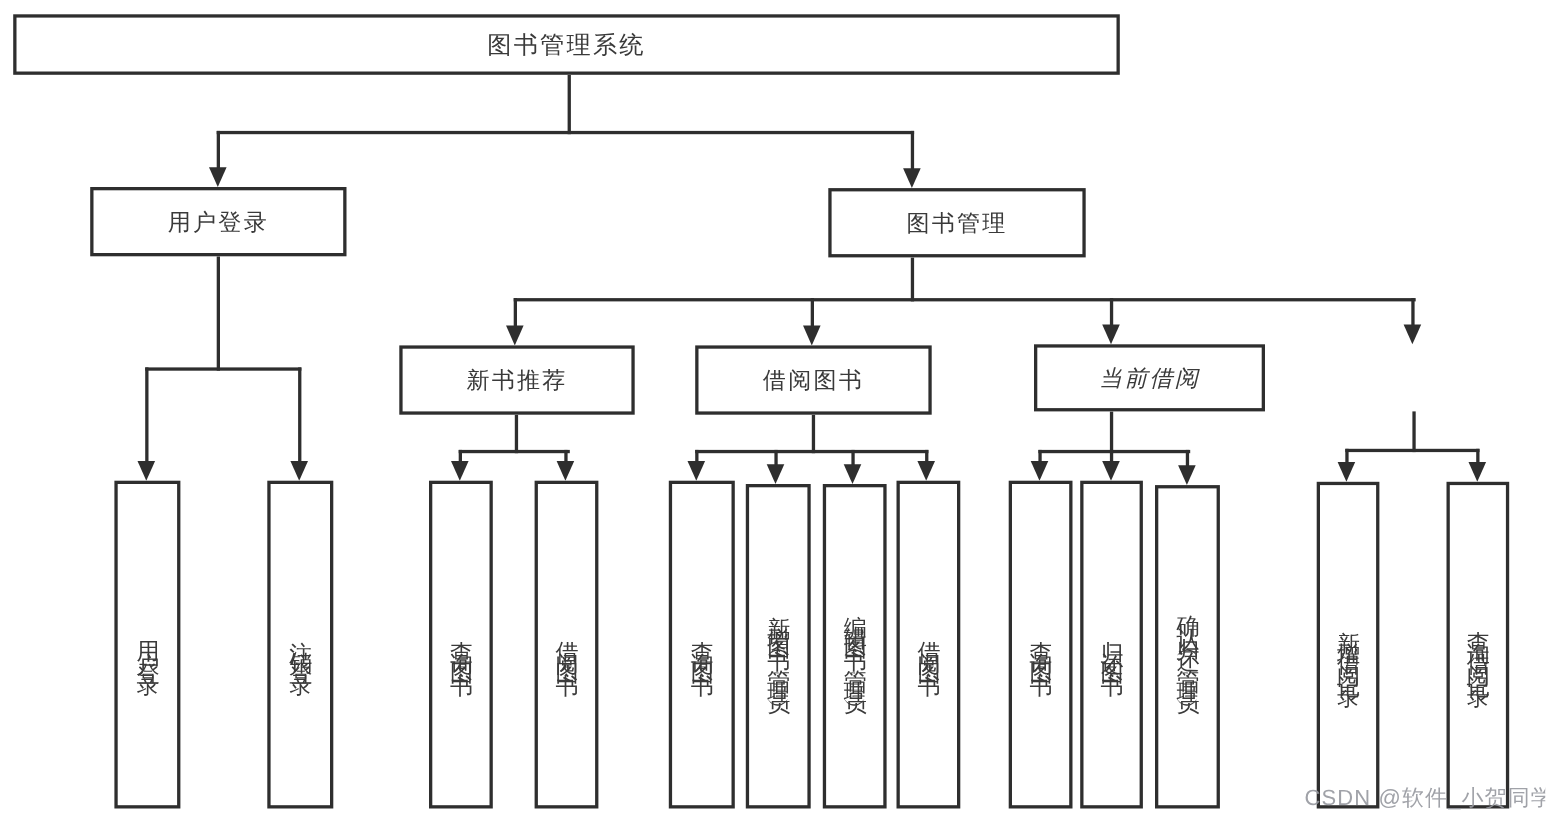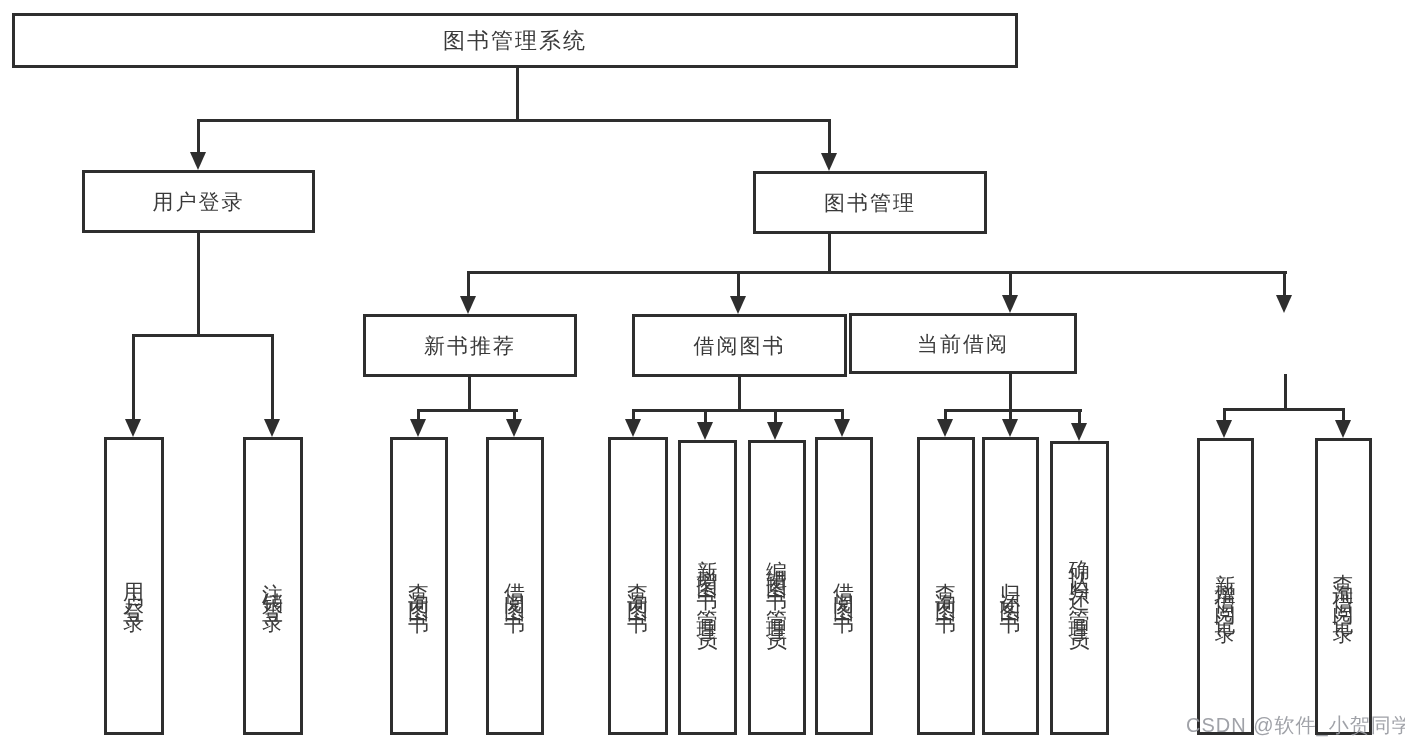--- a/index.html
+++ b/index.html
@@ -76,21 +76,21 @@
   </div>
 
   <div class="box" style="left:363px; top:314px; width:214px; height:63px;">
     <span>新书推荐</span>
   </div>
 
   <div class="box" style="left:632px; top:314px; width:215px; height:63px;">
     <span>借阅图书</span>
   </div>
 
-  <div class="box" style="left:849px; top:313px; width:228px; height:61px;">
+  <div class="box" style="left:940px; top:313px; width:210px; height:61px;font-style:italic;">
     <span>当前借阅</span>
   </div>
 
 
   <div class="box leaf" style="left:104px; top:437px; width:60px; height:298px;">
     <span>用户登录</span>
   </div>
   <div class="box leaf" style="left:243px; top:437px; width:60px; height:298px;">
     <span>注销登录</span>
   </div>

